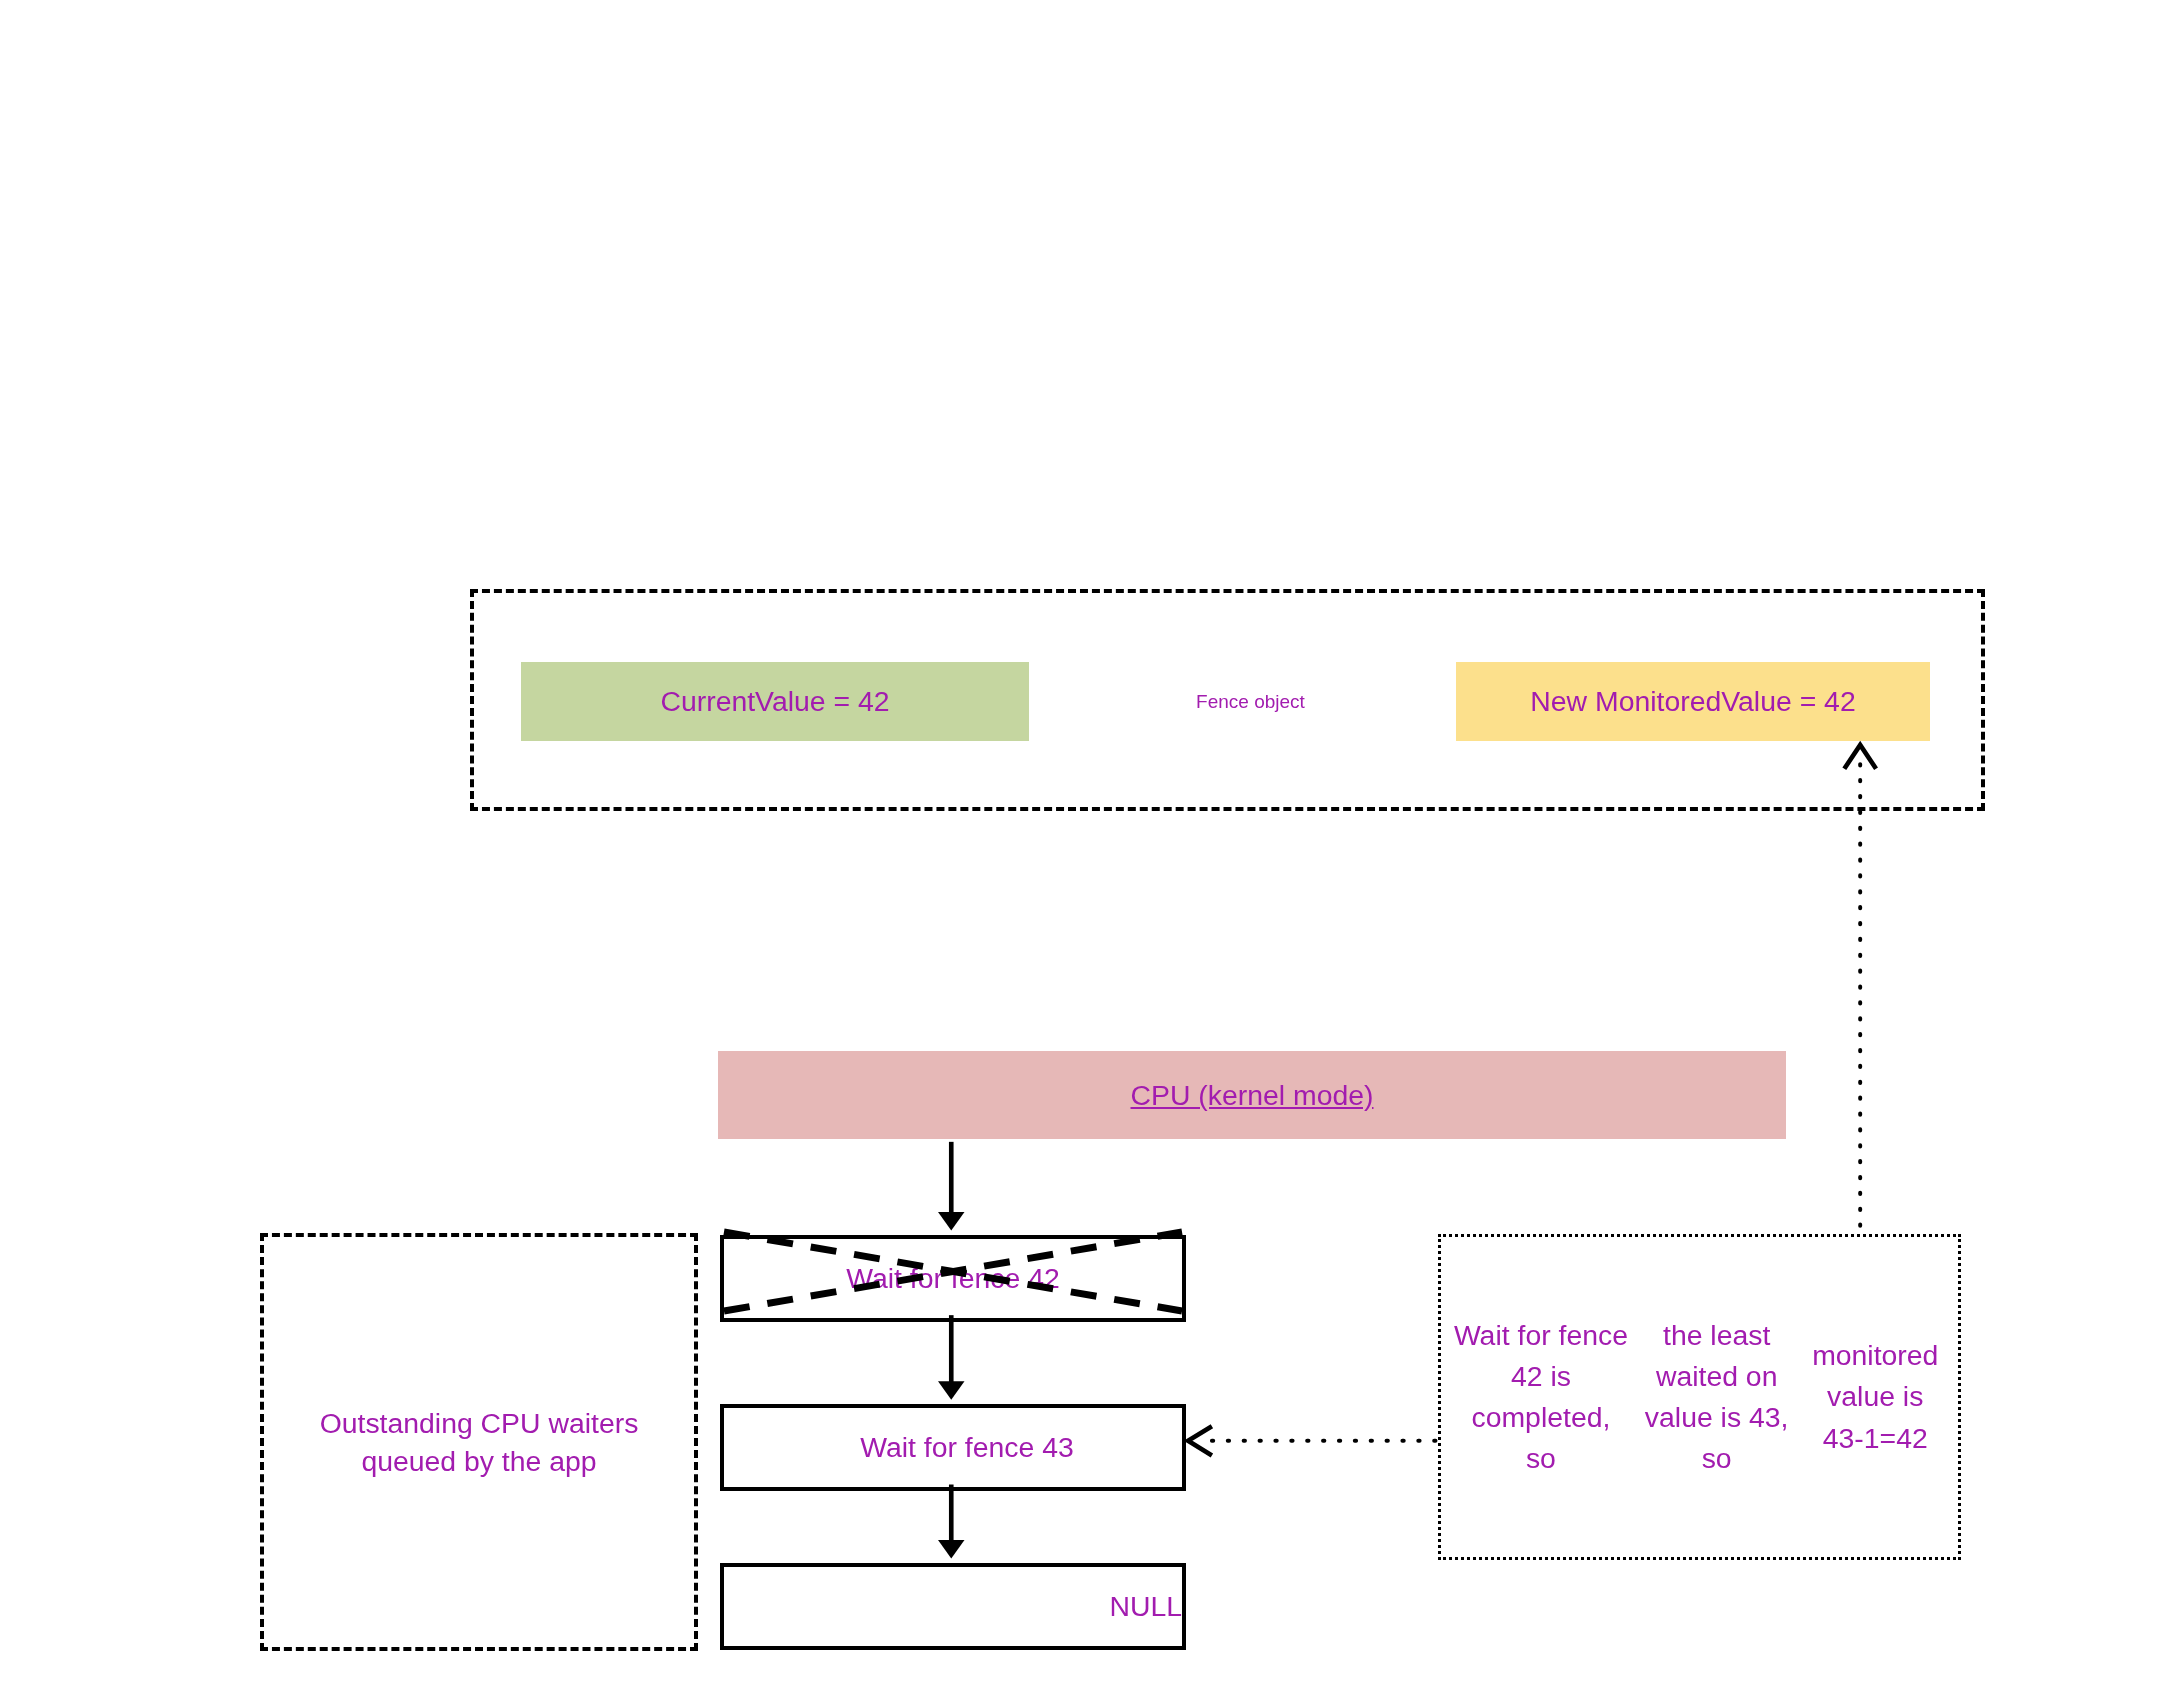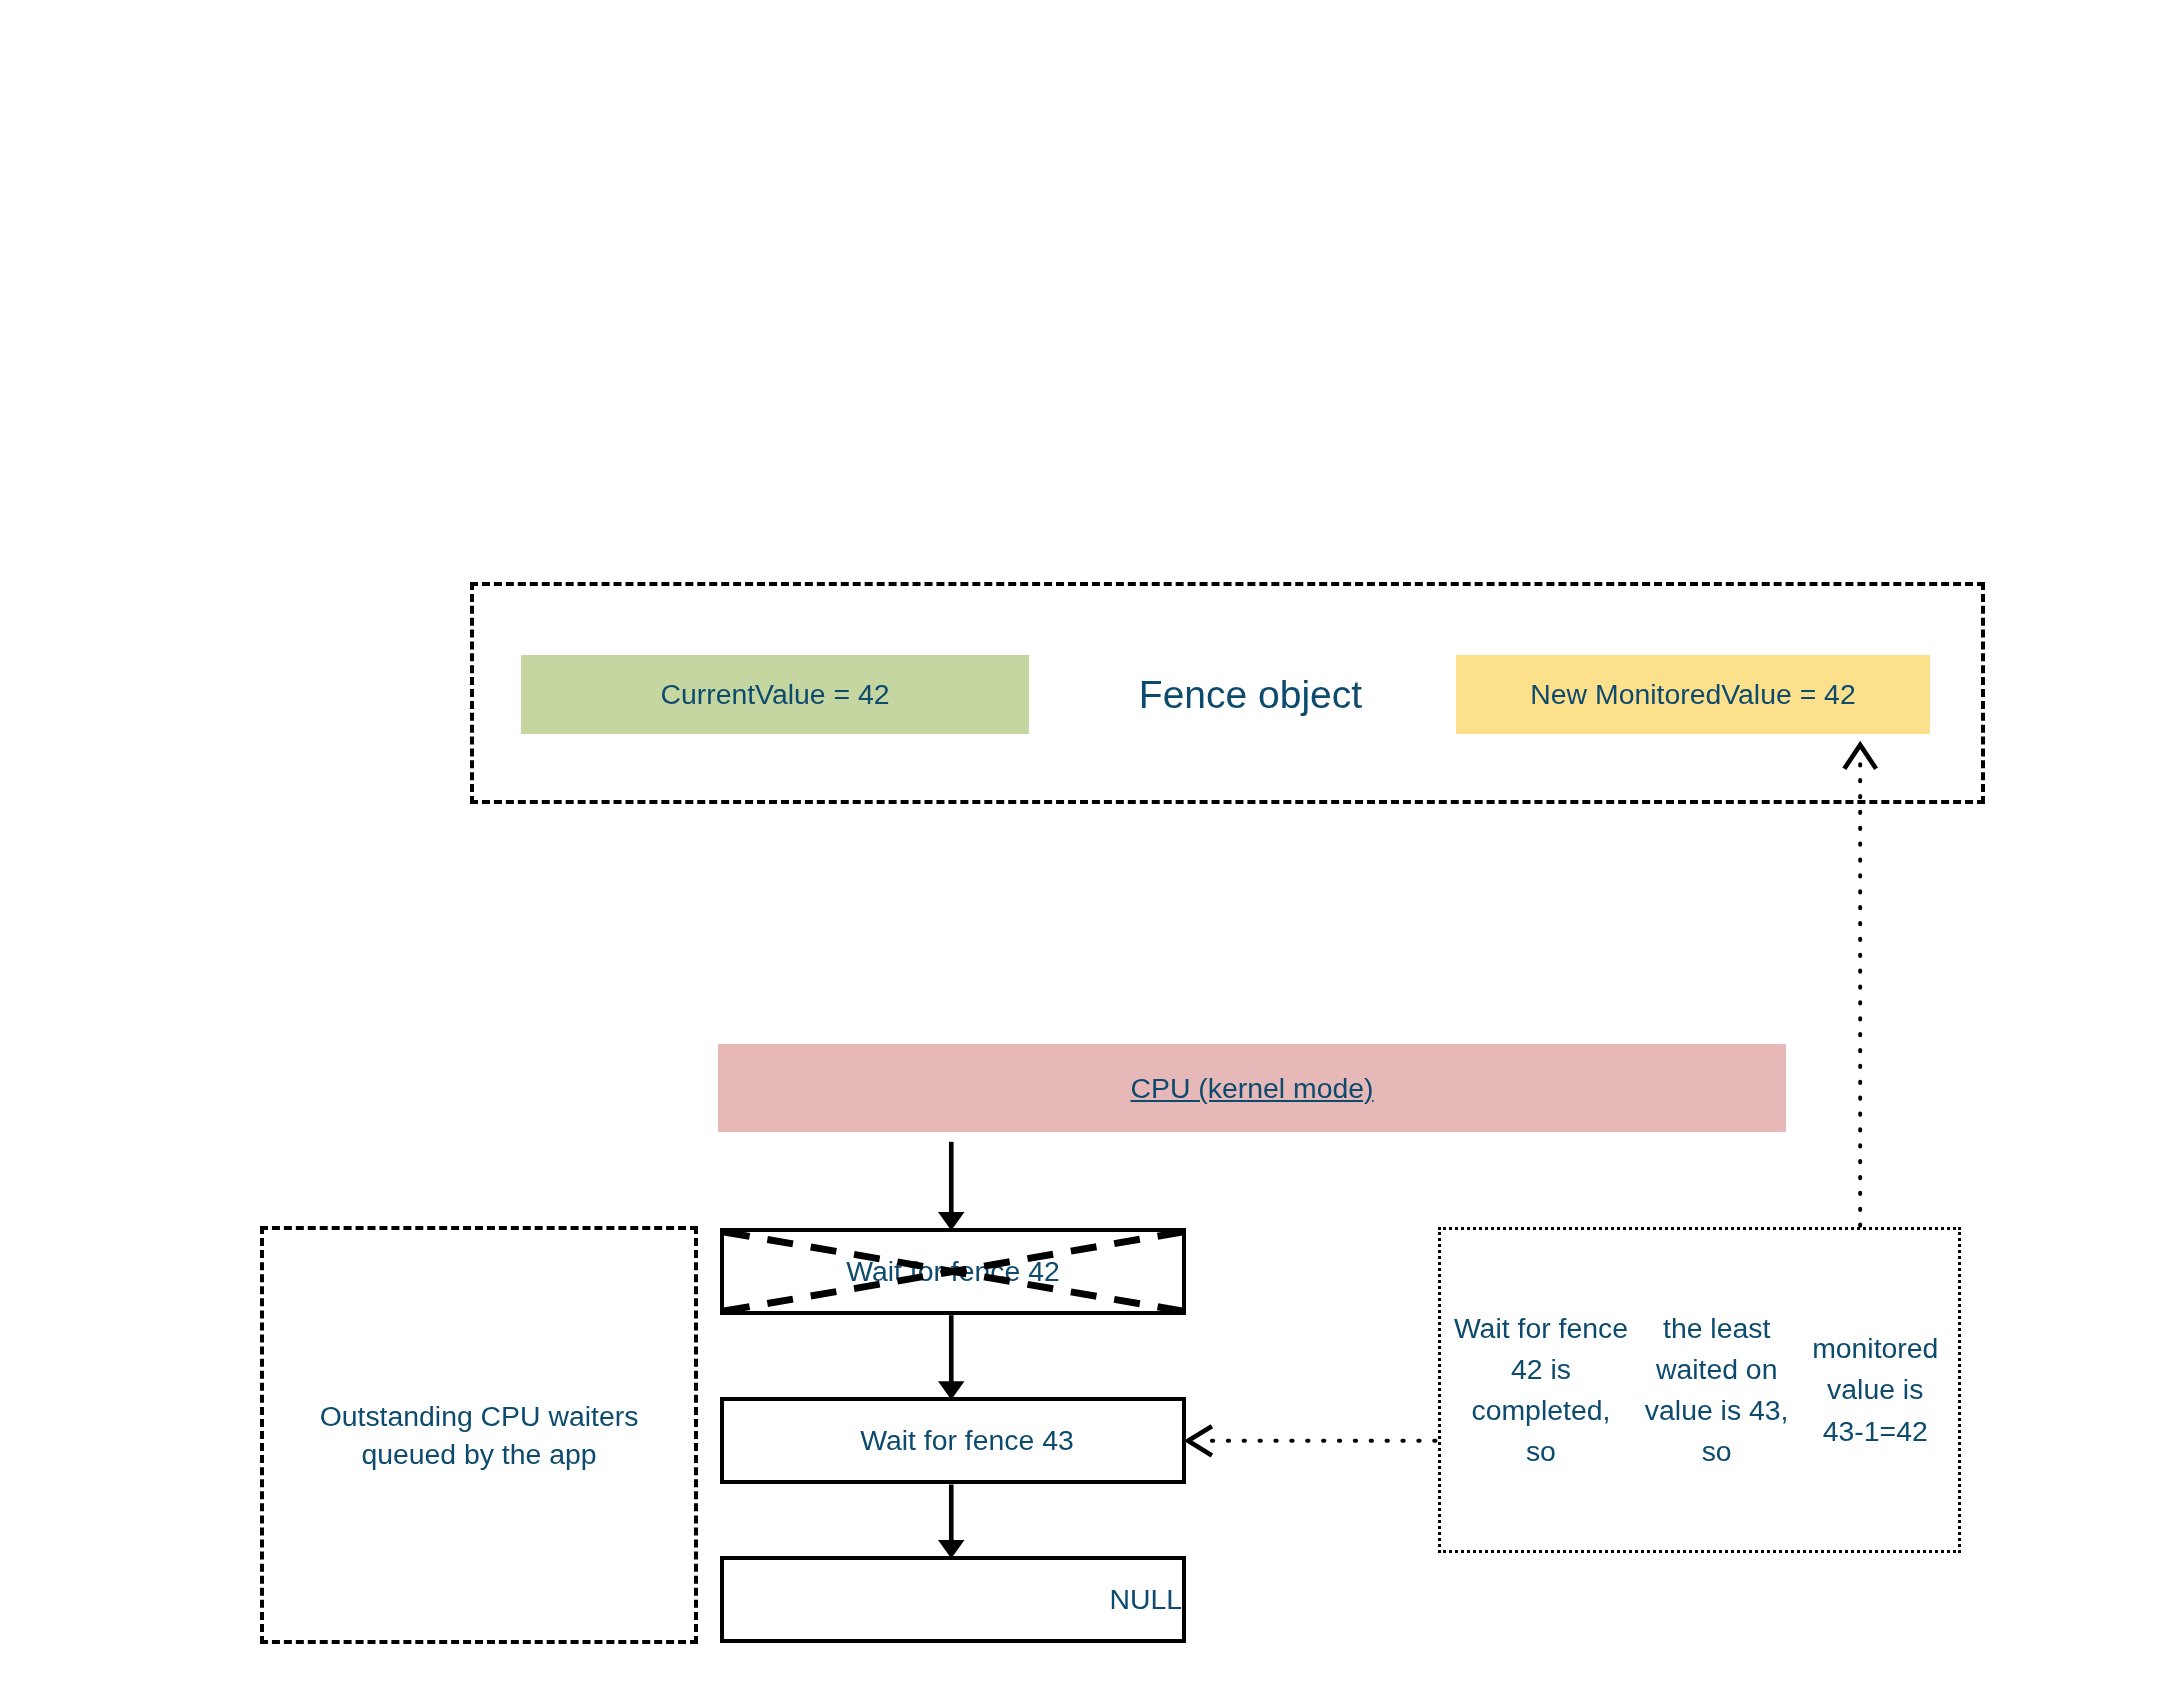--- a/index.html
+++ b/index.html
@@ -15,21 +15,22 @@
     font-family: "Liberation Sans", sans-serif;
     overflow: hidden;
   }
   .box {
     position: absolute;
     box-sizing: border-box;
     display: flex;
     align-items: center;
     justify-content: center;
     text-align: center;
-    color: #0c4a6e;
+    color: #a21caf;
+    margin-top: 7px;
   }
 
   
   #fence-container {
     left: 470px;
     top: 582px;
     width: 1515px;
     height: 222px;
     border: 4px dashed #000000;
   }
@@ -47,21 +48,21 @@
     top: 655px;
     width: 474px;
     height: 79px;
     font-size: 28.4px;
   }
   #fence-object-label {
     left: 1085px;
     top: 675px;
     width: 331px;
     height: 40px;
-    font-size: 39px;
+    font-size: 19px;
   }
 
   
   #cpu-box {
     left: 718px;
     top: 1044px;
     width: 1068px;
     height: 88px;
     font-size: 28.4px;
     text-decoration: underline;

